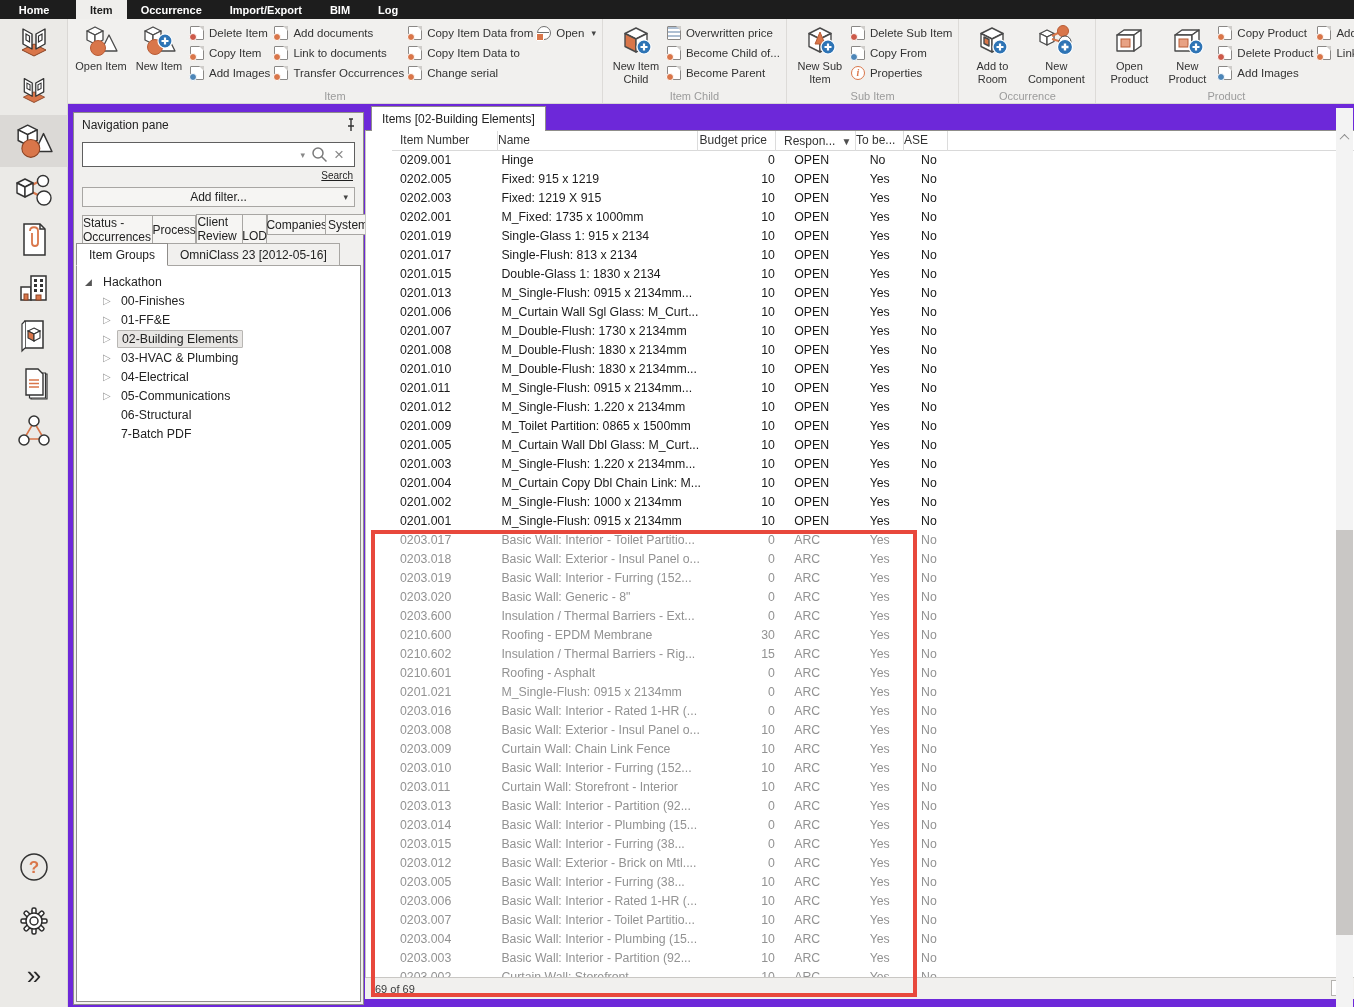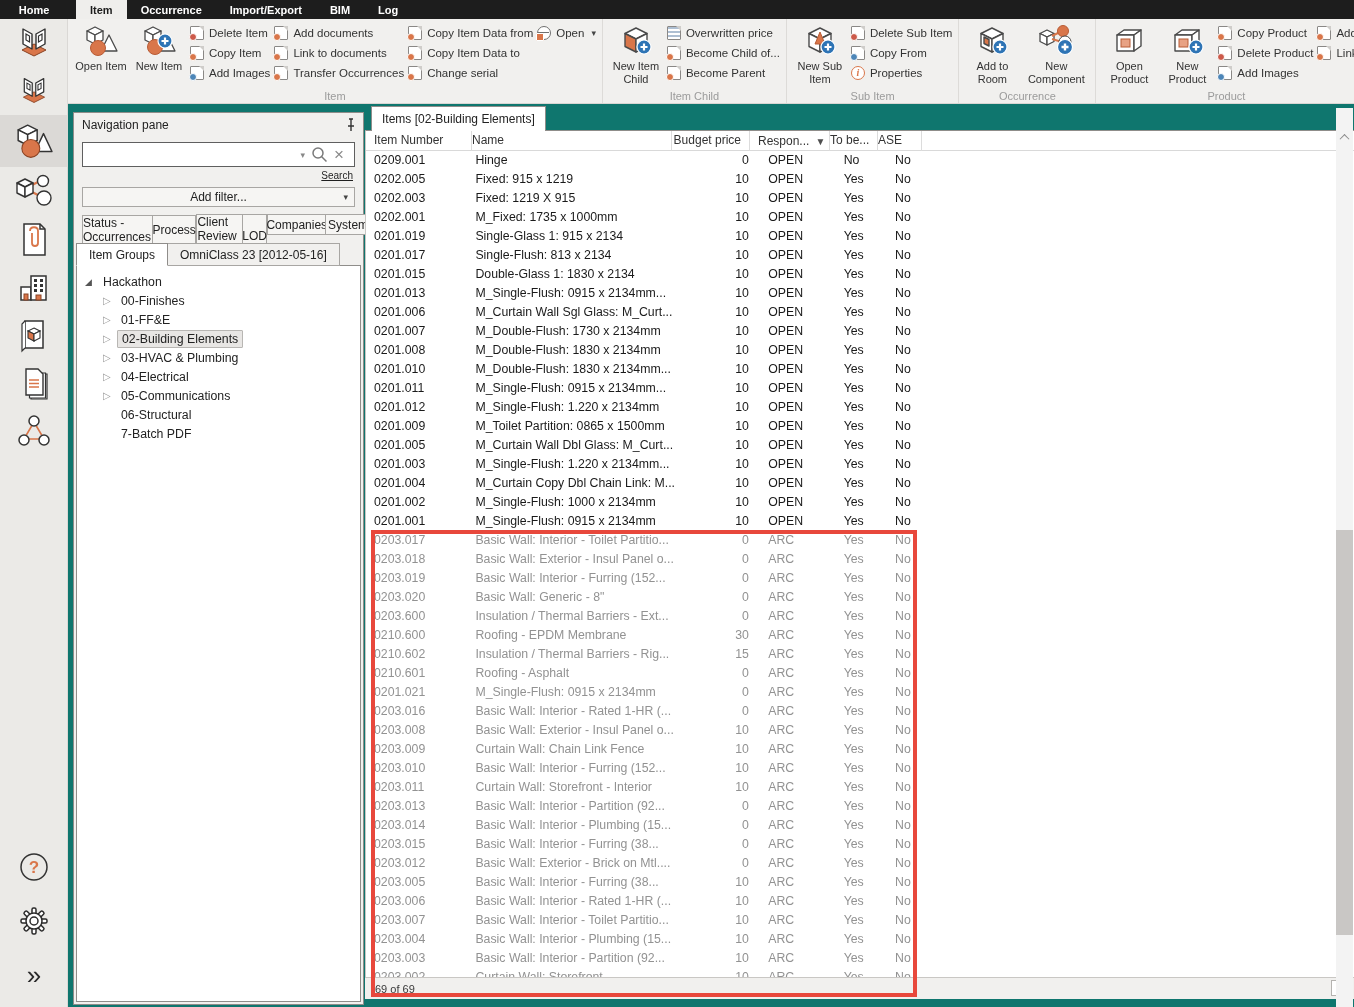--- a/index.html
+++ b/index.html
@@ -1,17 +1,17 @@
 <!DOCTYPE html>
 <html><head>
 <meta charset="utf-8">
 <style>
   html,body{margin:0;padding:0;background:#d6d4d1;}
   *{box-sizing:border-box;}
-  .app{position:relative;width:1354px;height:1007px;background:#0f766e;overflow:hidden;
+  .app{position:relative;width:1354px;height:1007px;background:#6d28d9;overflow:hidden;
        font-family:"Liberation Sans",sans-serif;color:#2b2b2b;}
 
   
   .tabbar{position:absolute;left:0;top:0;width:1354px;height:19px;background:#1d1d1d;display:flex;align-items:stretch;}
   .rtab{display:flex;align-items:center;padding:0 14px;font-size:11px;font-weight:bold;color:#fff;cursor:default;}
   .rtab:first-child{width:68px;justify-content:center;padding:0;margin-right:8px;}
   .rtab.active{background:#efeeec;color:#1d1d1d;}
 
   
   .ribbon{position:absolute;left:68px;top:19px;width:1286px;height:85px;background:#f1f0ee;
@@ -90,21 +90,21 @@
   .titem:not(.expanded):not(.expandable) .spacer{display:inline-block;width:14px;flex:0 0 14px;}
   .titem.child{padding-left:26px;}
   .titem .tlabel{padding:1px 4px;}
   .titem.selected .tlabel{background:#e8e6e4;border:1px solid #b8b6b3;border-radius:1px;}
 
   
   .content{position:absolute;left:365px;top:104px;width:989px;height:895px;}
   .doctab{position:absolute;left:6px;top:2px;height:25px;display:flex;align-items:center;padding:0 10px;background:#fff;
           border:1px solid #8f8d8a;border-bottom:none;font-size:12px;color:#222;z-index:3;}
   .tablepanel{position:absolute;left:0;top:26px;right:0;bottom:22px;background:#fff;border-top:1px solid #8f8d8a;
-              border-left:1px solid #c9c7c4;overflow:hidden;}
+              border-left:1px solid #c9c7c4;overflow:hidden;padding-left:26px;}
   .thead{height:20px;border-bottom:1px solid #d9d9d9;display:flex;font-size:12px;color:#333;}
   .hc{height:20px;line-height:19px;border-right:1px solid #dcdcdc;overflow:hidden;white-space:nowrap;}
   .rows{position:relative;}
   .trow{height:19px;white-space:nowrap;font-size:12.3px;color:#1a1a1a;cursor:default;}
   .trow.dim{color:#929292;}
   .c{display:inline-block;height:19px;line-height:18px;overflow:hidden;white-space:nowrap;vertical-align:top;}
   .w-num{width:106px;padding-left:8px;}
   .w-name{width:200px;}
   .w-budget{width:78px;text-align:right;padding-right:8px;}
   .w-resp{width:80px;padding-left:8px;display:inline-flex;align-items:flex-end;gap:6px;}

